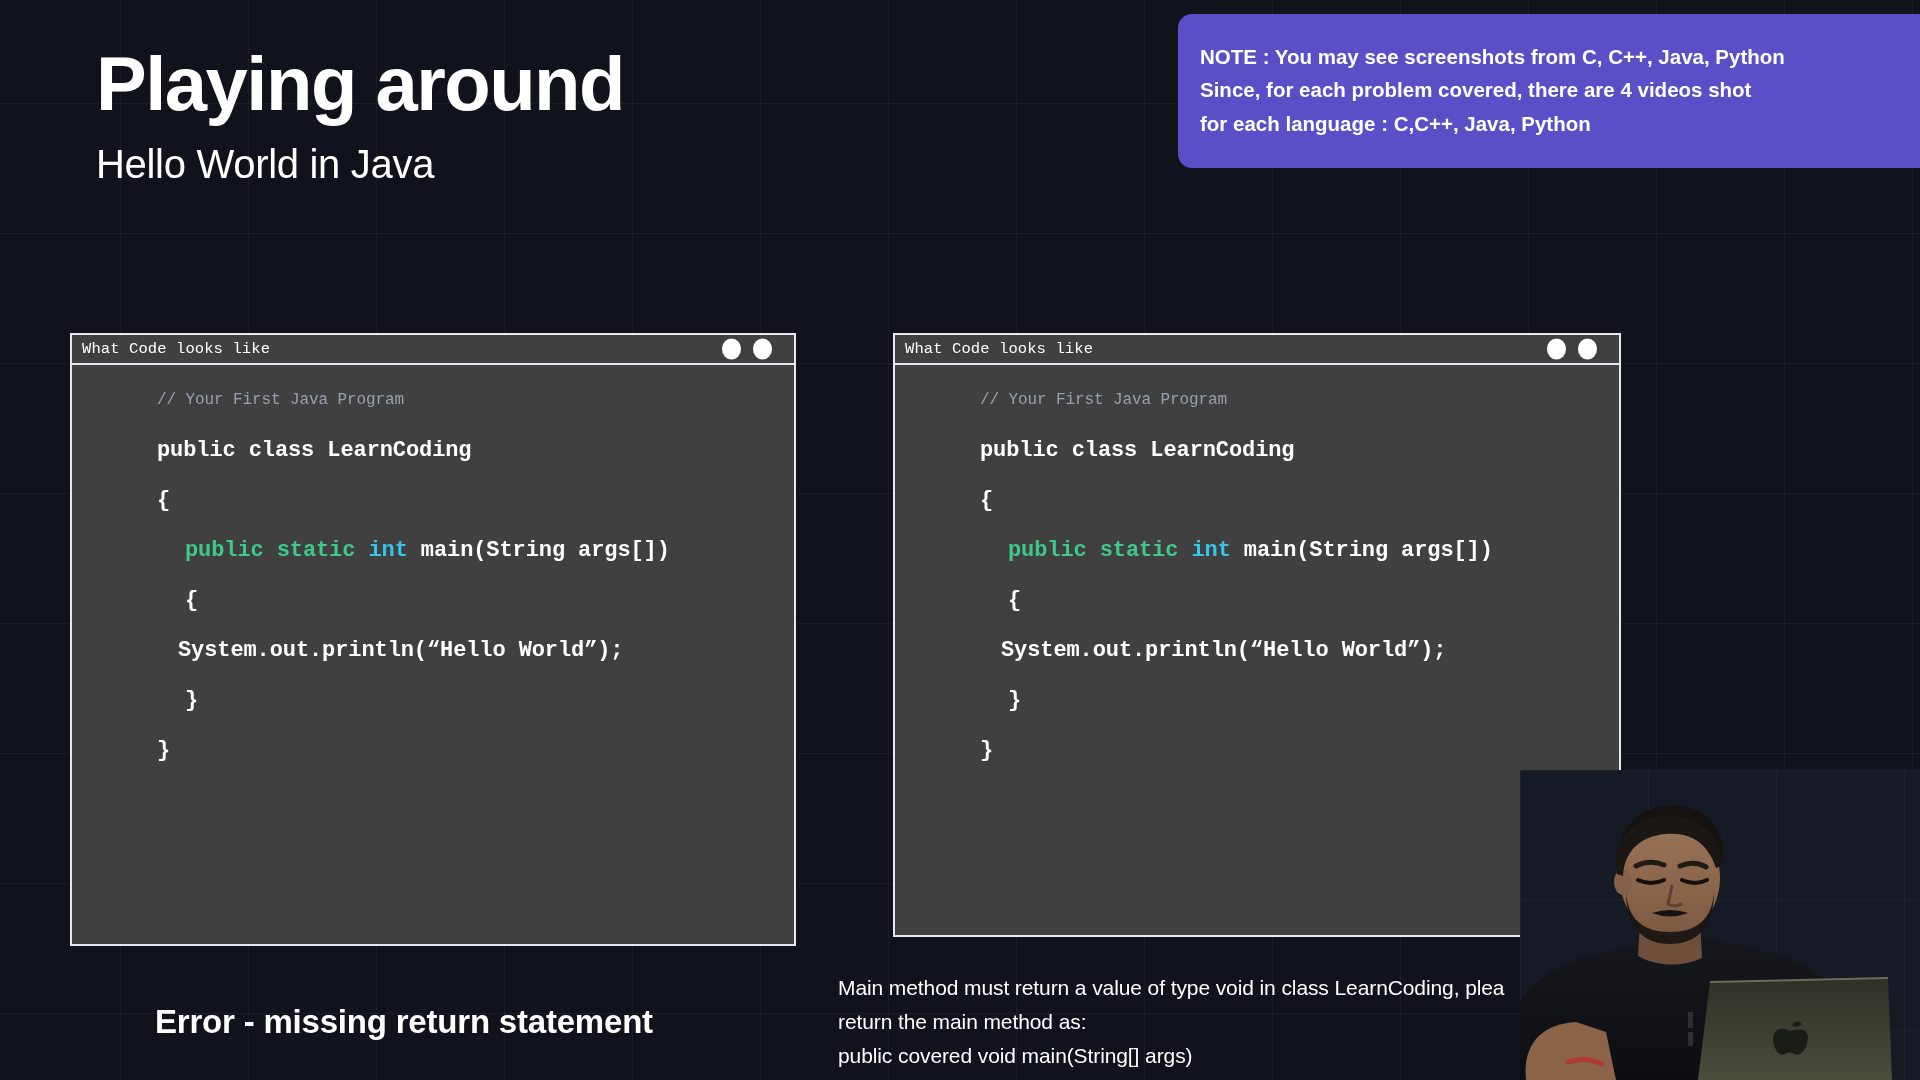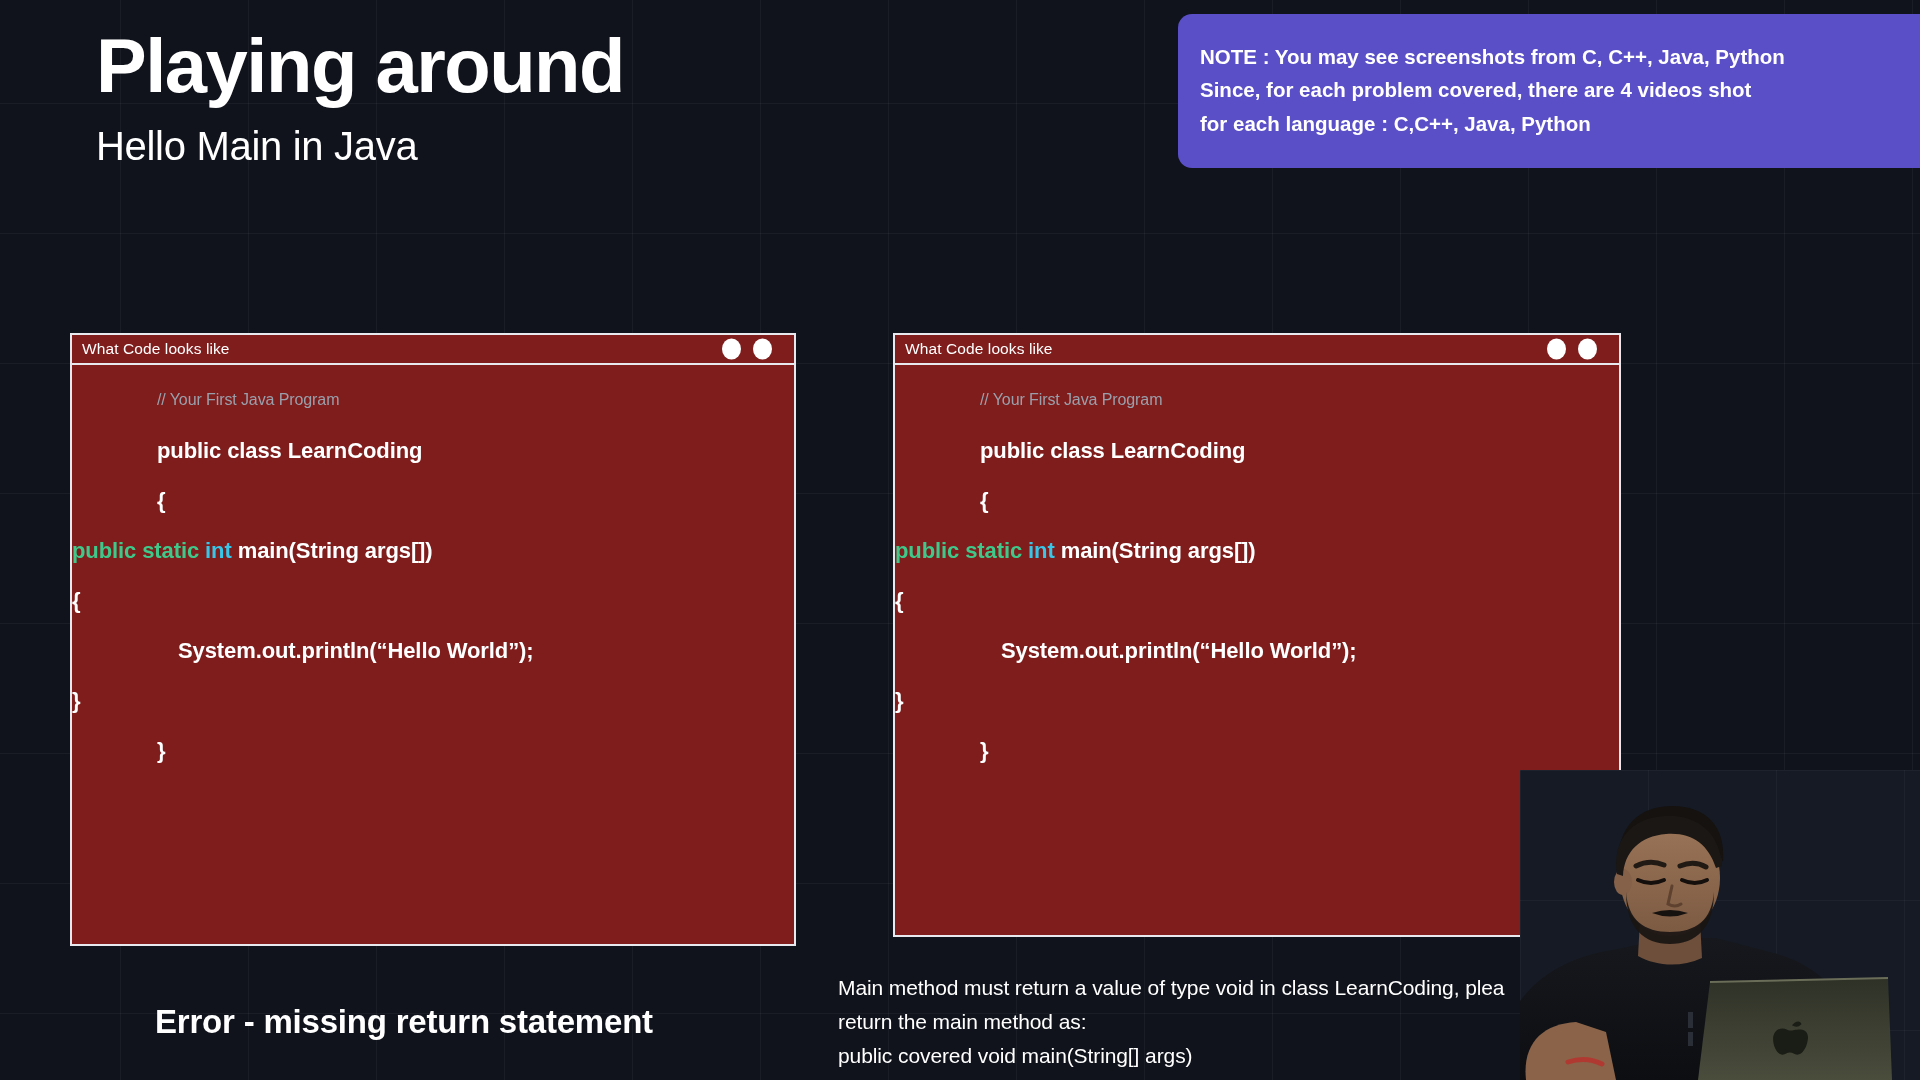--- a/index.html
+++ b/index.html
@@ -25,21 +25,21 @@
     position:absolute; inset:0;
     background-image:
       linear-gradient(to right,  rgba(255,255,255,0.045) 1px, transparent 1px),
       linear-gradient(to bottom, rgba(255,255,255,0.045) 1px, transparent 1px);
     background-size:128px 130px;
     background-position:-8px 103px;
     pointer-events:none;
   }
 
   
-  .header { position:absolute; left:96px; top:26px; }
+  .header { position:absolute; left:96px; top:44px; }
   .title {
     font-size:76px;
     font-weight:700;
     letter-spacing:-1.5px;
     line-height:1.05;
     color:#ffffff;
   }
   .subtitle {
     font-size:40px;
     font-weight:500;
@@ -62,21 +62,22 @@
     font-weight:700;
     line-height:1.63;
     color:#ffffff;
     white-space:nowrap;
   }
 
   
   .code-window {
     position:absolute;
     border:2px solid #e8e9ee;
-    background:#7f1d1d;
+    background:#404040;
+    font-family:Liberation Mono, monospace;
   }
   .win-left  { left:70px;  top:333px; width:726px; height:613px; }
   .win-right { left:893px; top:333px; width:728px; height:604px; }
 
   .win-titlebar {
     position:relative;
     height:30px;
     border-bottom:2px solid #e8e9ee;
     display:flex;
     align-items:center;
@@ -114,21 +115,21 @@
     display:flex;
     align-items:flex-start;
   }
   .code-line.comment {
     font-size:16px;
     font-weight:400;
     color:#9aa0ab;
     height:48px;
   }
   .ind0 { padding-left:85px; }
-  .ind2 { }
+  .ind2 { padding-left:113px; }
   .ind3 { padding-left:106px; }
 
   .kw-green { color:#3ec98a; }
   .kw-cyan  { color:#38c6e8; }
 
   
   .error-caption {
     position:absolute;
     left:155px; top:1003px;
     font-size:33px;
@@ -171,21 +172,21 @@
 </style>
 </head>
 <body>
 
 <div id="stage">
 
   <div class="grid-layer"></div>
 
   <div class="header">
     <div class="title">Playing around</div>
-    <div class="subtitle">Hello Main in Java</div>
+    <div class="subtitle">Hello World in Java</div>
   </div>
 
   <div class="note-box">
     <div class="note-line">NOTE : You may see screenshots from C, C++, Java, Python</div>
     <div class="note-line">Since, for each problem covered, there are 4 videos shot</div>
     <div class="note-line">for each language : C,C++, Java, Python</div>
   </div>
 
   <div class="code-window win-left">
     <div class="win-titlebar">

